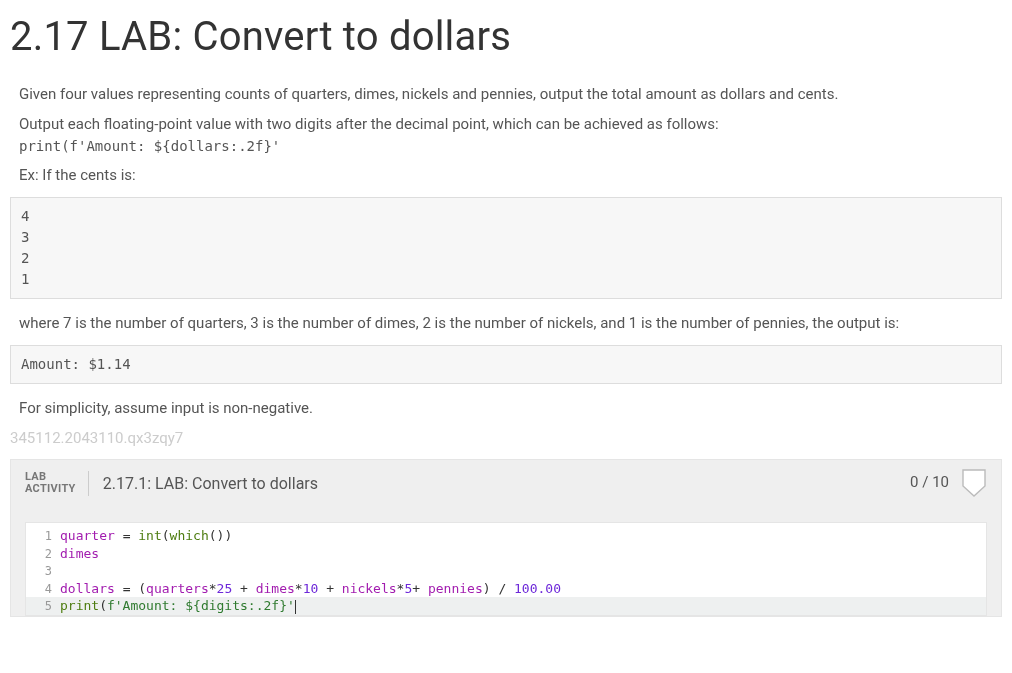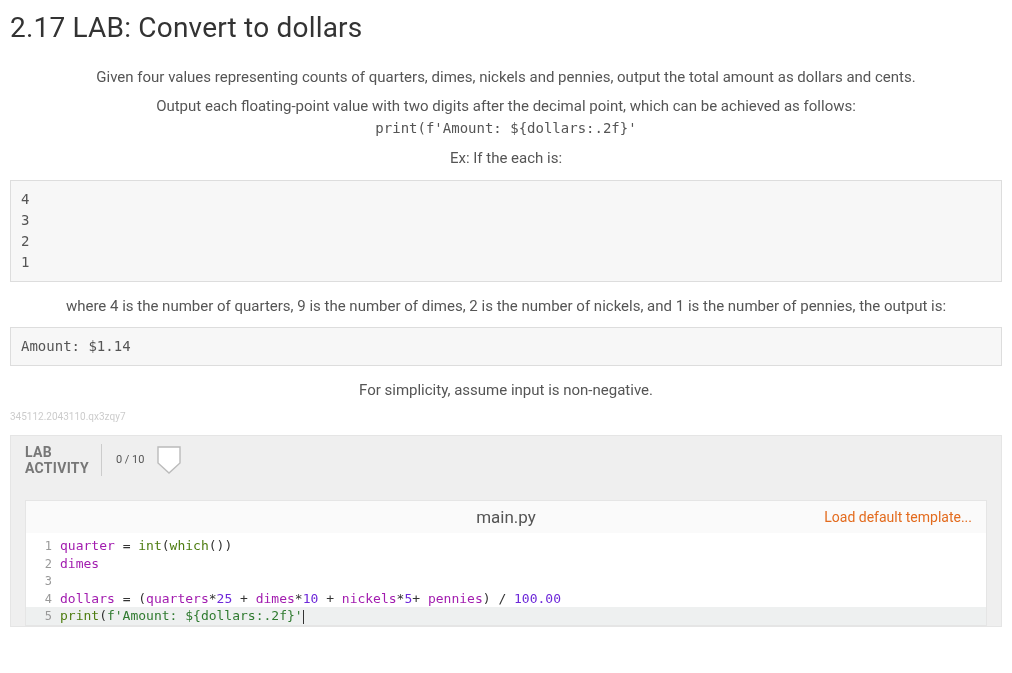--- a/index.html
+++ b/index.html
@@ -6,76 +6,76 @@
   body {
     margin: 0;
     padding: 8px 10px;
     font-family: -apple-system, BlinkMacSystemFont, "Segoe UI", Roboto, Helvetica, Arial, sans-serif;
     color: #4a4a4a;
     background: #fff;
     font-size: 15px;
     line-height: 1.45;
   }
   h1 {
-    font-size: 28px;
+    font-size: 40px;
     font-weight: 400;
     color: #333;
     margin: 0 0 18px 0;
     letter-spacing: 0.2px;
   }
-  p { margin: 8px 16px; color: #555; text-align: center; }
+  p { margin: 8px 9px; color: #555; }
   code.inline, .mono {
     font-family: "Consolas", "Menlo", monospace;
     font-size: 14px;
   }
   pre.box {
     background: #f7f7f7;
     border: 1px solid #ddd;
     padding: 8px 10px;
     font-family: "Consolas", "Menlo", monospace;
     font-size: 14px;
     color: #555;
     margin: 10px 0 14px 0;
     white-space: pre;
     line-height: 1.5;
   }
   .watermark {
-    font-size: 10px;
+    font-size: 15px;
     color: #ccc;
     margin: 6px 0 10px 0;
   }
   .lab-card {
     border: 1px solid #e5e5e5;
     background: #efefef;
     margin-top: 4px;
   }
   .lab-header {
     display: flex;
     align-items: center;
     padding: 8px 14px 10px 14px;
   }
   .lab-badge {
     display: flex;
     flex-direction: column;
-    font-size: 14px;
+    font-size: 11px;
     font-weight: 700;
     color: #777;
     letter-spacing: 0.3px;
     padding-right: 12px;
     border-right: 1px solid #ccc;
     margin-right: 14px;
     line-height: 1.15;
   }
   .lab-title {
     flex: 1;
     font-size: 16px;
     color: #555;
   }
   .lab-score {
-    font-size: 11px;
+    font-size: 15px;
     color: #555;
     margin-right: 12px;
   }
   .shield {
     width: 26px;
     height: 30px;
   }
   .shield svg { display: block; }
   .editor-wrap {
     margin: 14px 14px 0 14px;
@@ -145,71 +145,68 @@
 
 <h1>2.17 LAB: Convert to dollars</h1>
 
 <p>Given four values representing counts of quarters, dimes, nickels and pennies, output the total amount as dollars and cents.</p>
 
 <p>
   <span>Output each floating-point value with two digits after the decimal point, which can be achieved as follows:</span><br>
   <code class="inline mono">print(f'Amount: ${dollars:.2f}'</code>
 </p>
 
-<p>Ex: If the each is:</p>
+<p>Ex: If the cents is:</p>
 
 <pre class="box">4
 3
 2
 1</pre>
 
-<p>where 4 is the number of quarters, 9 is the number of dimes, 2 is the number of nickels, and 1 is the number of pennies, the output is:</p>
+<p>where 7 is the number of quarters, 3 is the number of dimes, 2 is the number of nickels, and 1 is the number of pennies, the output is:</p>
 
 <pre class="box">Amount: $1.14</pre>
 
 <p>For simplicity, assume input is non-negative.</p>
 
 <div class="watermark">345112.2043110.qx3zqy7</div>
 
 <div class="lab-card">
   <div class="lab-header">
     <div class="lab-badge">
       <span>LAB</span>
       <span>ACTIVITY</span>
     </div>
+    <div class="lab-title">2.17.1: LAB: Convert to dollars</div>
     <div class="lab-score">0 / 10</div>
     <div class="shield">
       <svg viewBox="0 0 26 30">
           <path d="M2 2 H24 V18 L13 28 L2 18 Z" fill="#fff" stroke="#bbb" stroke-width="1.4"></path>
         </svg>
     </div>
   </div>
 
   <div class="editor-wrap">
-    <div class="editor-head">
-      <div class="fname">main.py</div>
-      <div class="load">Load default template...</div>
-    </div>
 
     <div class="code-area">
       <div class="code-line">
         <div class="gutter">1</div>
         <div class="code"><span class="tok-id">quarter</span> <span class="tok-op">=</span> <span class="tok-builtin">int</span>(<span class="tok-builtin">which</span>())</div>
       </div>
       <div class="code-line">
         <div class="gutter">2</div>
         <div class="code"><span class="tok-id">dimes</span></div>
       </div>
       <div class="code-line">
         <div class="gutter">3</div>
         <div class="code"> </div>
       </div>
       <div class="code-line">
         <div class="gutter">4</div>
         <div class="code"><span class="tok-id">dollars</span> <span class="tok-op">=</span> (<span class="tok-id">quarters</span><span class="tok-op">*</span><span class="tok-num">25</span> <span class="tok-op">+</span> <span class="tok-id">dimes</span><span class="tok-op">*</span><span class="tok-num">10</span> <span class="tok-op">+</span> <span class="tok-id">nickels</span><span class="tok-op">*</span><span class="tok-num">5</span><span class="tok-op">+</span> <span class="tok-id">pennies</span>) <span class="tok-op">/</span> <span class="tok-num">100.00</span></div>
       </div>
       <div class="code-line hl">
         <div class="gutter">5</div>
-        <div class="code"><span class="tok-builtin">print</span>(<span class="tok-str">f'Amount: ${dollars:.2f}'</span><span class="cursor"></span></div>
+        <div class="code"><span class="tok-builtin">print</span>(<span class="tok-str">f'Amount: ${digits:.2f}'</span><span class="cursor"></span></div>
       </div>
     </div>
   </div>
 </div>
 
 </body></html>

